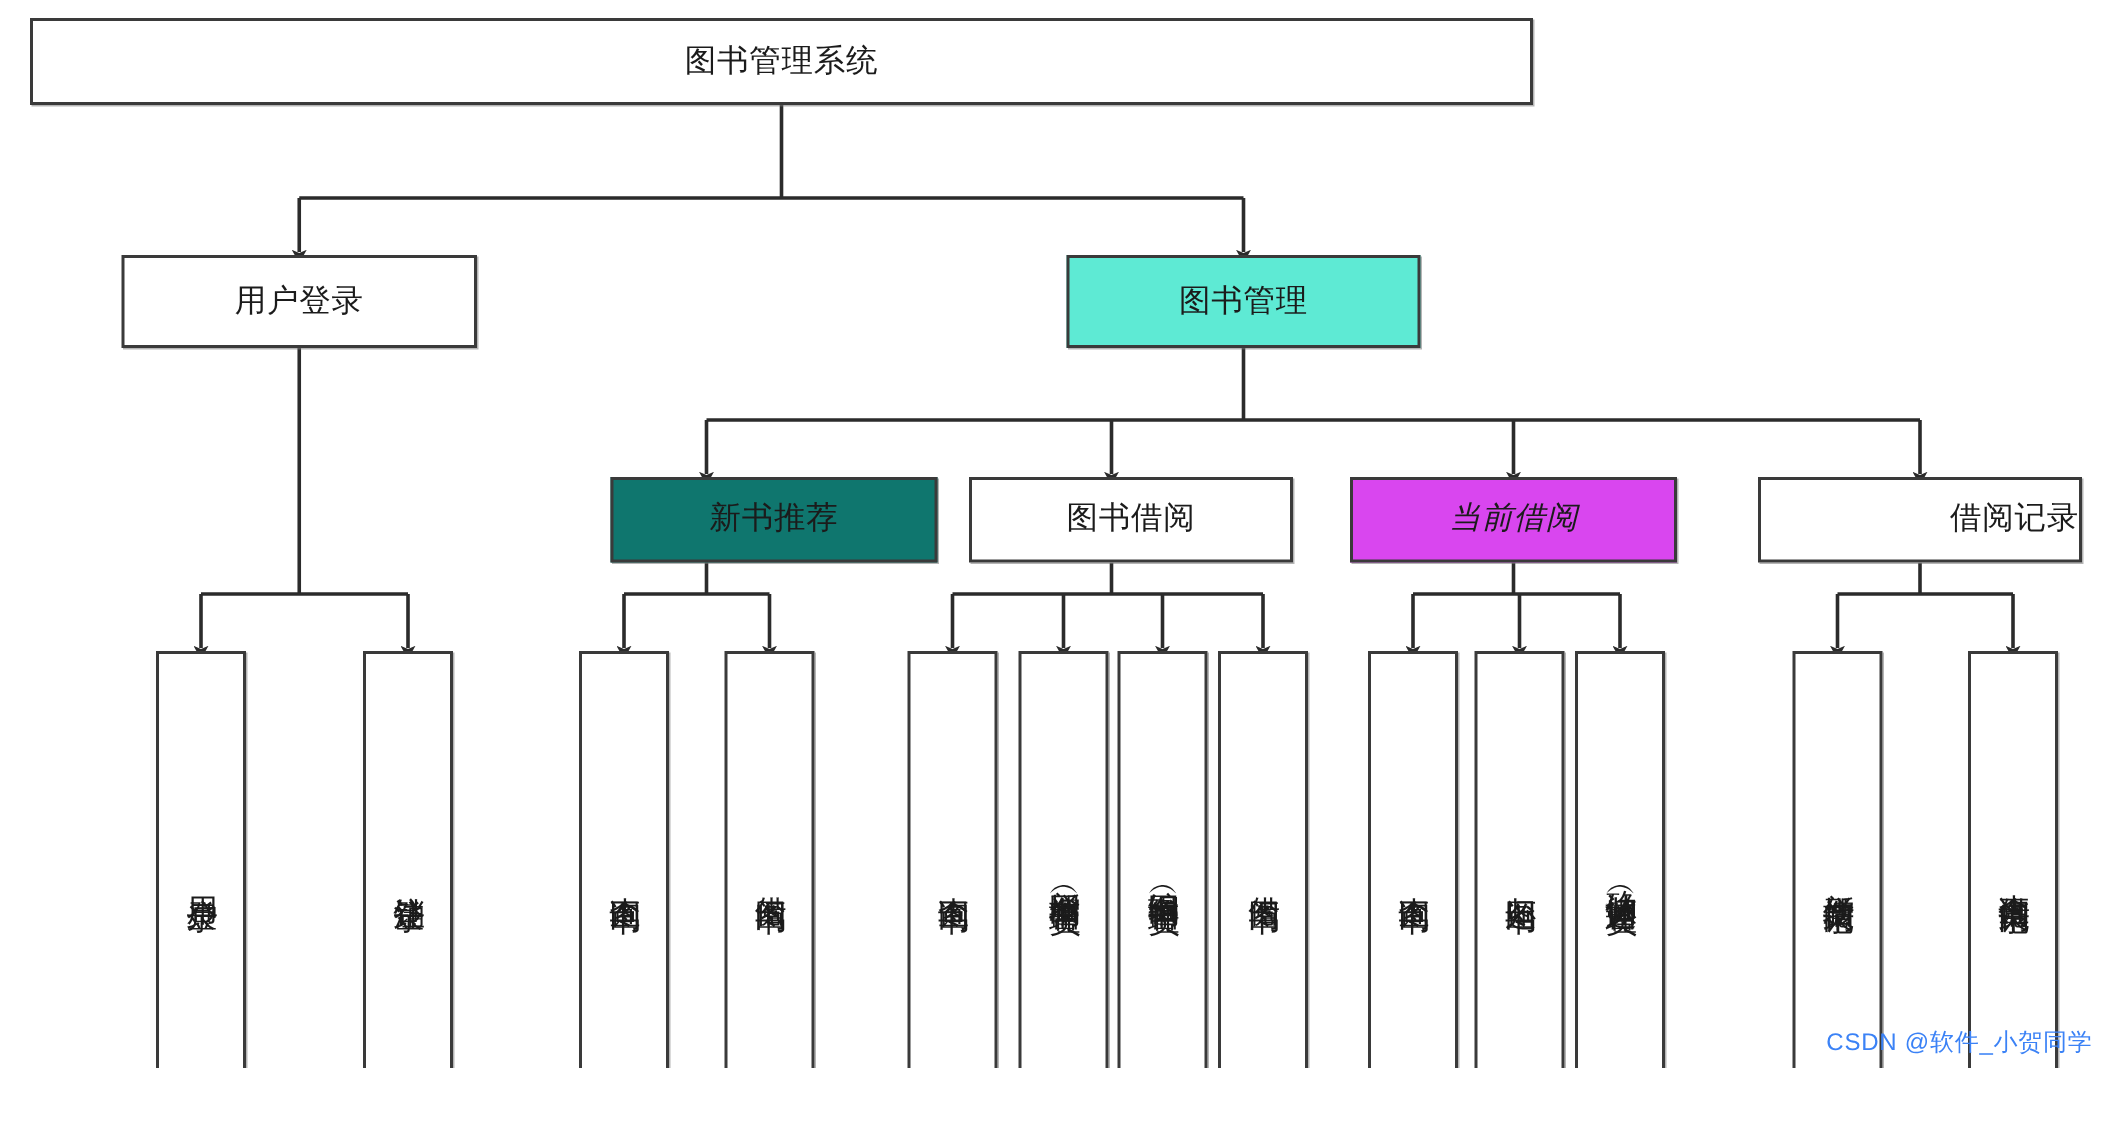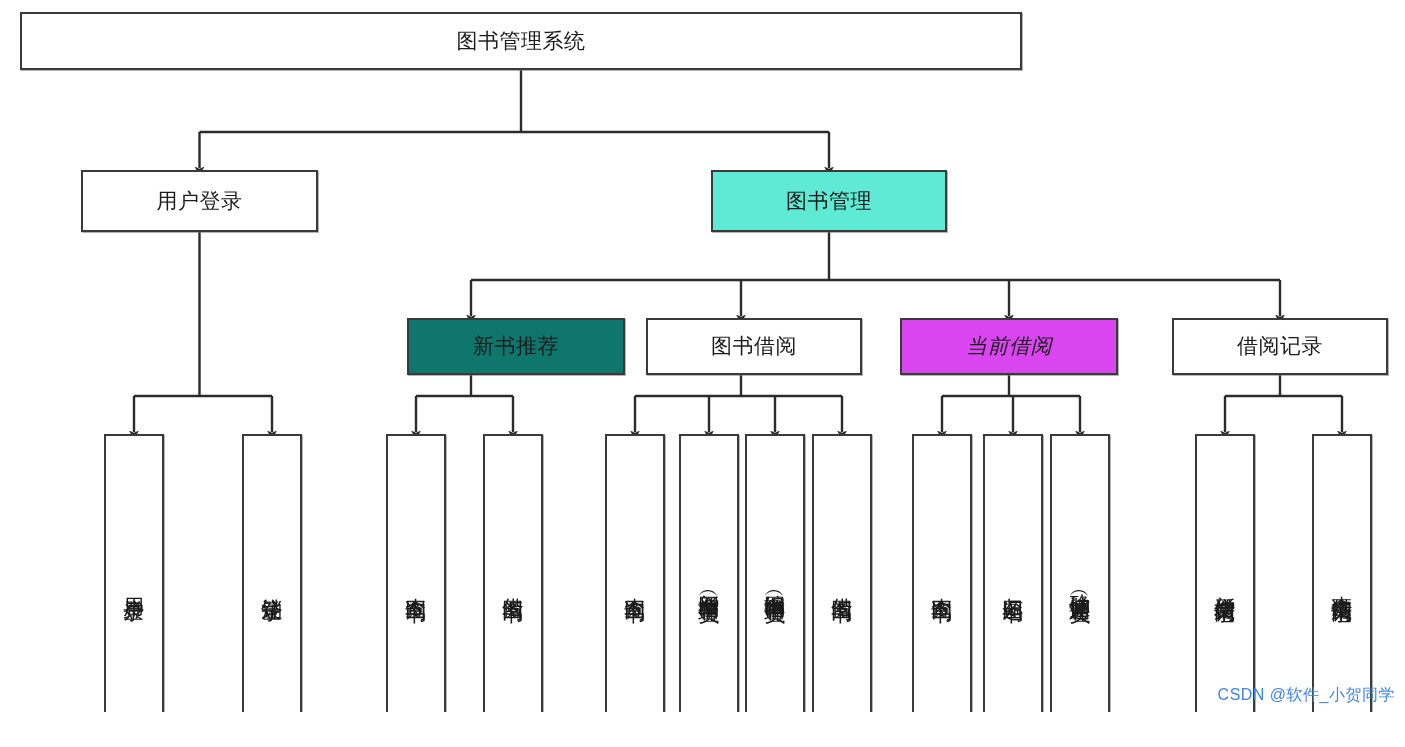--- a/index.html
+++ b/index.html
@@ -127,21 +127,21 @@
       </div>
       <div class="node level3" style="left: 360px; top: 318px; width: 218px; height: 57px; border-color: rgb(58, 58, 58); background: #0f766e; margin-left: 47px;">
         <span class="node-label">新书推荐</span>
       </div>
       <div class="node level3" style="left: 633px; top: 318px; width: 216px; height: 57px; border-color: rgb(58, 58, 58); background: rgb(255, 255, 255); margin-left: 13px;">
         <span class="node-label">图书借阅</span>
       </div>
       <div class="node level3" style="left: 900px; top: 318px; width: 218px; height: 57px; border-color: rgb(58, 58, 58); background: #d946ef; font-style: italic;">
         <span class="node-label">当前借阅</span>
       </div>
-      <div class="node level3" style="left: 1172px; top: 318px; width: 216px; height: 57px; border-color: rgb(58, 58, 58); background: rgb(255, 255, 255);">
+      <div class="node level3" style="left: 1172px; top: 318px; width: 216px; height: 57px; border-color: rgb(58, 58, 58); background: rgb(255, 255, 255); justify-content: flex-end;">
         <span class="node-label">借阅记录</span>
       </div>
       <div class="node leaf" style="left: 104px; top: 434px; width: 60px; height: 299px; border-color: rgb(58, 58, 58); background: rgb(255, 255, 255);">
         <span class="node-label">用户登录</span>
       </div>
       <div class="node leaf" style="left: 242px; top: 434px; width: 60px; height: 299px; border-color: rgb(58, 58, 58); background: rgb(255, 255, 255);">
         <span class="node-label">注销登录</span>
       </div>
       <div class="node leaf" style="left: 386px; top: 434px; width: 60px; height: 299px; border-color: rgb(58, 58, 58); background: rgb(255, 255, 255);">
         <span class="node-label">查询图书</span>

